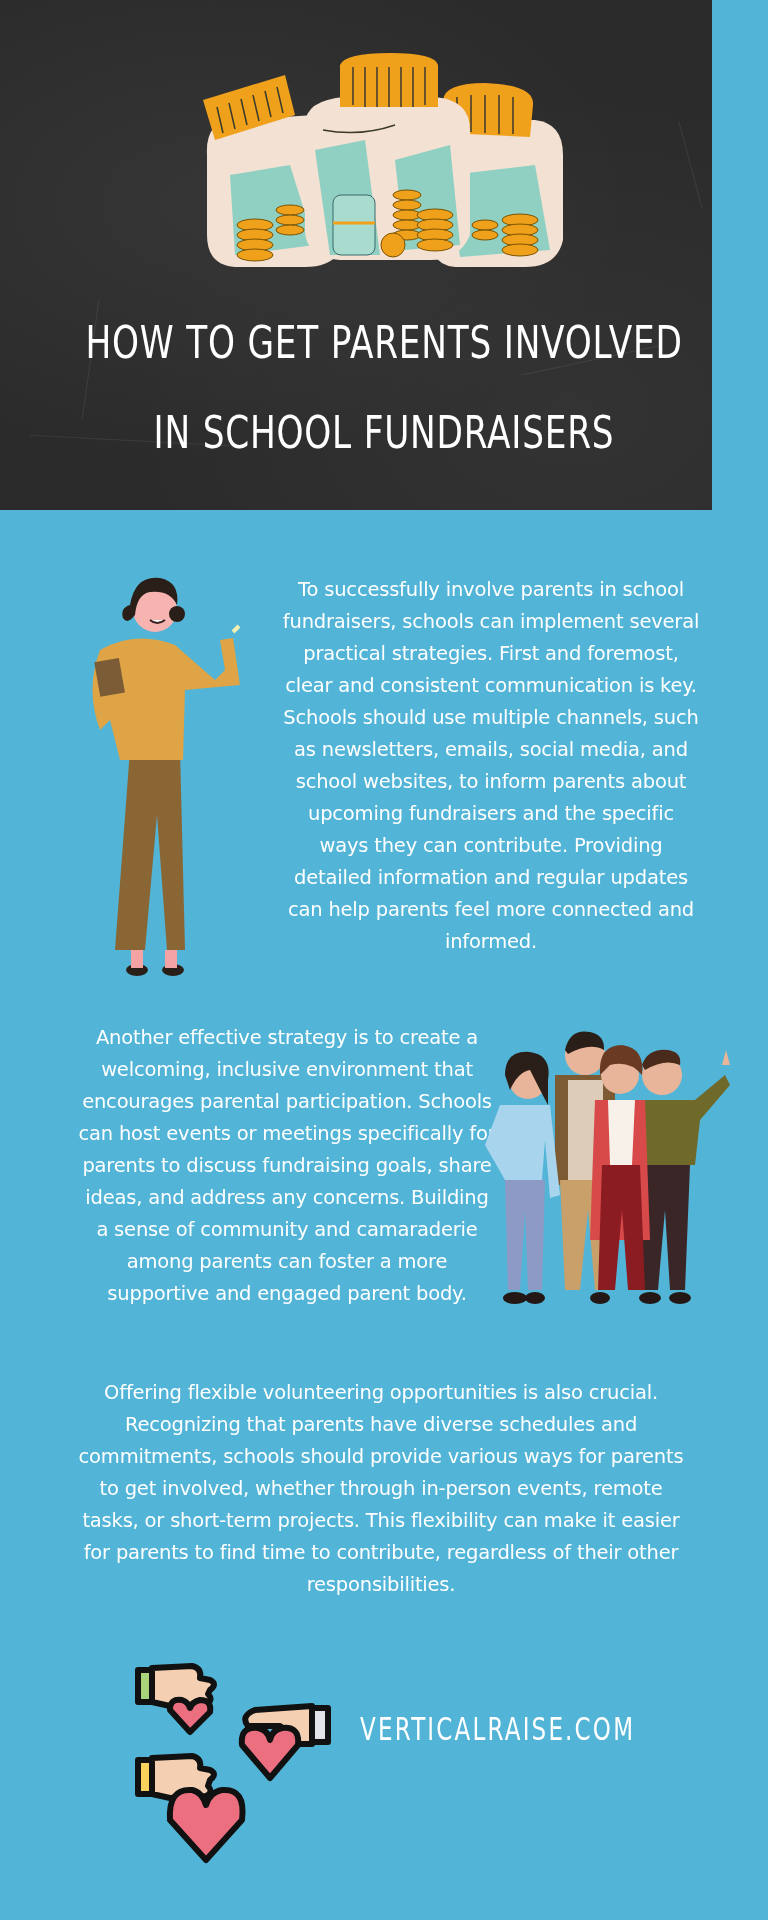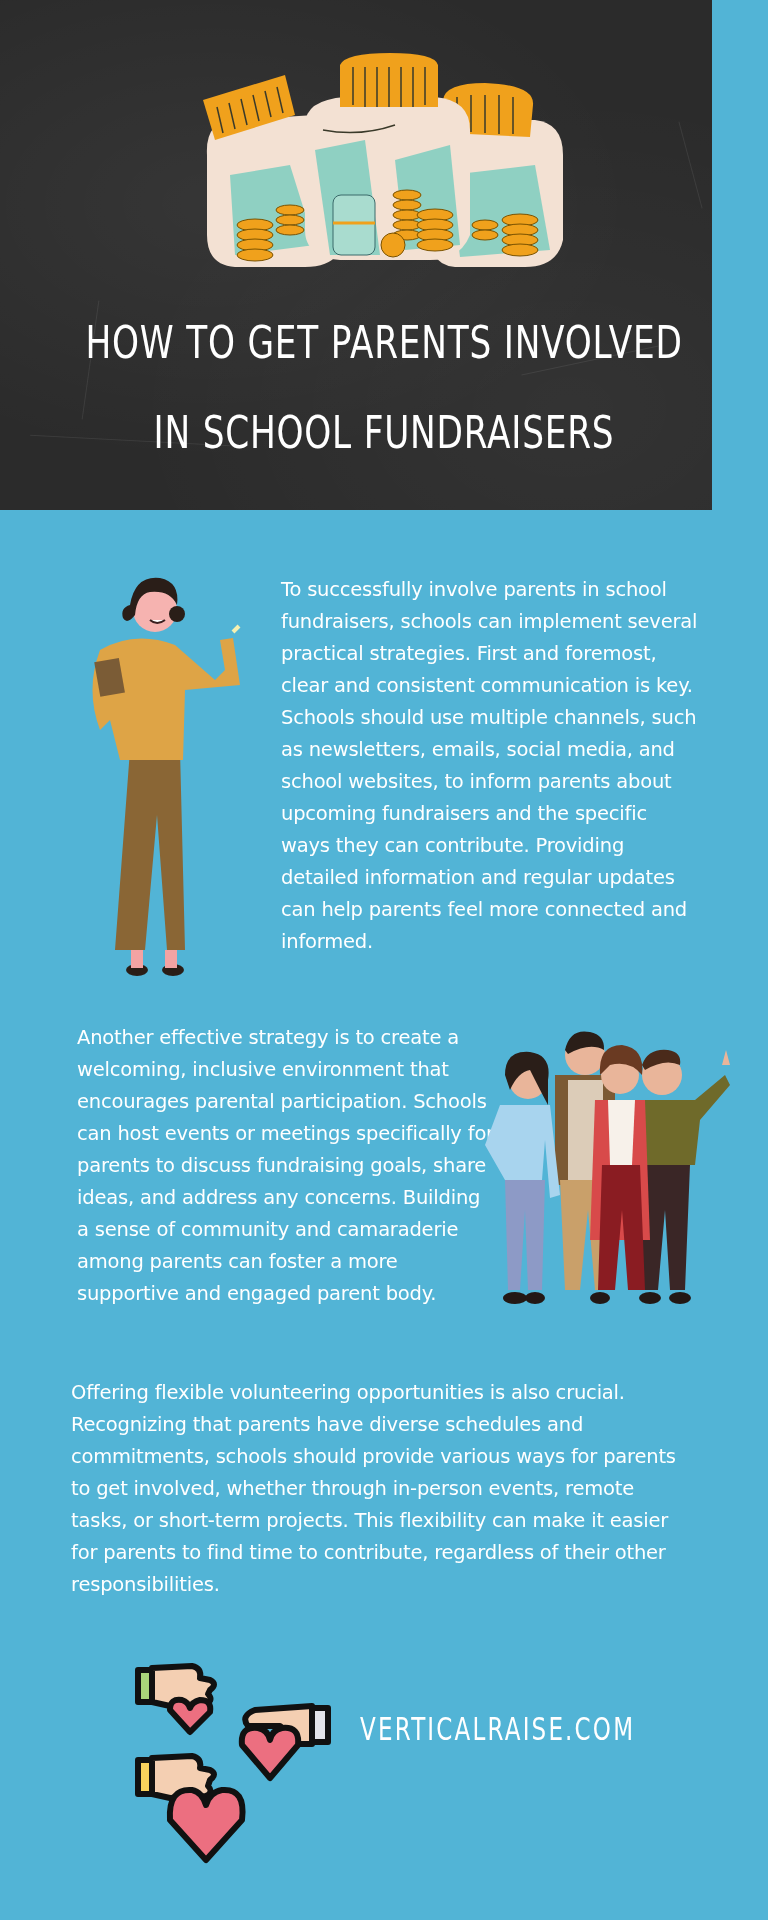--- a/index.html
+++ b/index.html
@@ -21,21 +21,21 @@
       position: absolute; left: 0; width: 768px; text-align: center; color: #ffffff;
       font-family: "DejaVu Sans", sans-serif; font-weight: normal; letter-spacing: 1px;
       font-size: 44px; line-height: 60px; transform: scaleX(0.78); transform-origin: center;
       font-variant: small-caps; text-transform: uppercase;
     }
     .title.l1 { top: 313px; }
     .title.l2 { top: 403px; }
 
     .body-text {
       position: absolute; color: #ffffff; font-family: "DejaVu Sans", sans-serif;
-      font-size: 19.5px; line-height: 32px; letter-spacing: -0.2px;
+      font-size: 19.5px; line-height: 32px; letter-spacing: -0.2px; text-align: center;
     }
     .p1 { left: 281px; top: 574px; width: 420px; }
     .p2 { left: 77px; top: 1022px; width: 420px; }
     .p3 { left: 71px; top: 1377px; width: 620px; font-size: 19.5px; }
 
     .teacher { position: absolute; left: 75px; top: 570px; width: 190px; height: 410px; }
     .group { position: absolute; left: 480px; top: 1020px; width: 250px; height: 320px; }
     .hands { position: absolute; left: 130px; top: 1660px; width: 210px; height: 210px; }
 
     .site {

